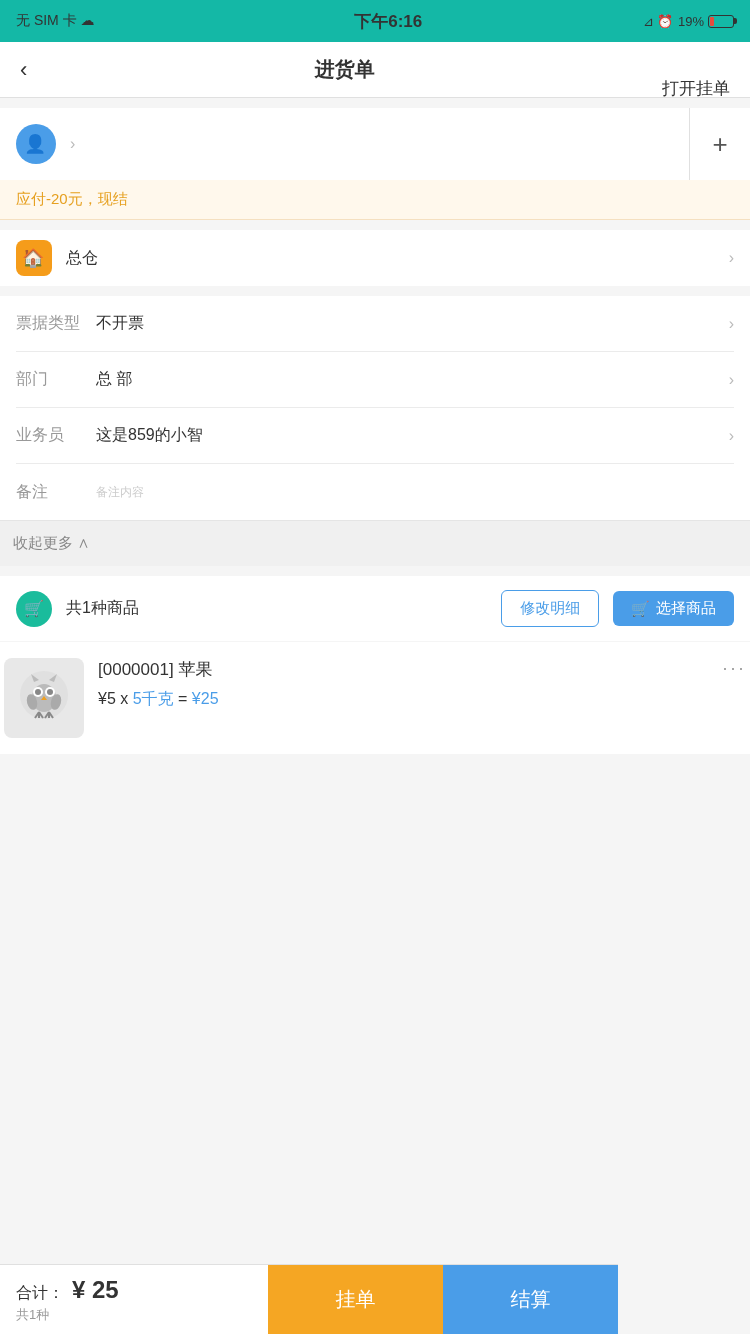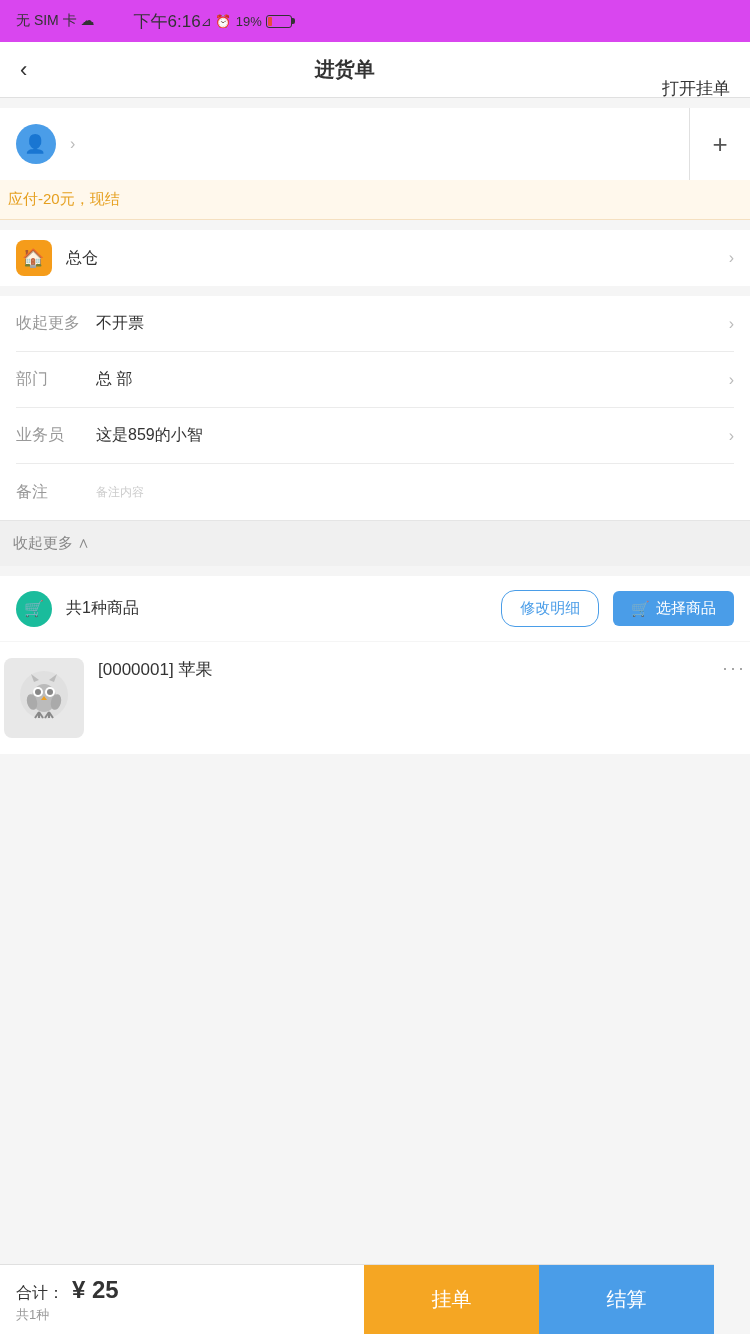--- a/index.html
+++ b/index.html
@@ -8,30 +8,31 @@
       font-family: -apple-system, 'PingFang SC', 'Helvetica Neue', Arial, sans-serif;
       background: #f5f5f5;
       width: 750px;
       min-height: 1334px;
       font-size: 16px;
       color: #333;
     }
 
     
     .status-bar {
-      background: #d946ef;
+      background: #14b8a6;
       height: 42px;
       display: flex;
       align-items: center;
+      justify-content: space-between;
       padding: 0 16px;
       font-size: 15px;
       font-weight: 500;
     }
     .status-left { display: flex; align-items: center; gap: 6px; font-size: 14px; }
-    .status-center { font-size: 17px; font-weight: 400; margin-left: 39px; }
+    .status-center { font-size: 17px; font-weight: 700; margin-left: 39px; }
     .status-right { display: flex; align-items: center; gap: 4px; font-size: 13px; }
     .battery-box {
       display: inline-flex; align-items: center;
       border: 1.5px solid #333; border-radius: 3px;
       width: 26px; height: 13px; padding: 1px; position: relative;
     }
     .battery-fill {
       background: #e74c3c; height: 100%; width: 19%;
       border-radius: 1px;
     }
@@ -84,21 +85,21 @@
 
     .supplier-add {
       width: 60px;
       display: flex; align-items: center; justify-content: center;
       font-size: 26px; color: #555; cursor: pointer;
     }
 
     
     .notice-bar {
       background: #fff8ec;
-      padding: 10px 8px;
+      padding: 10px 16px;
       font-size: 15px;
       color: #e6a020;
       border-bottom: 1px solid #f5e0c0;
     }
 
     
     .row-section {
       background: #fff;
       padding: 0 16px;
     }
@@ -146,21 +147,21 @@
       background: #1abc9c;
       display: flex; align-items: center; justify-content: center;
       color: #fff; font-size: 16px; flex-shrink: 0;
     }
     .product-count { font-size: 16px; color: #333; flex: 1; }
     .btn-outline {
       border: 1.5px solid #4a9de8;
       color: #4a9de8;
       background: #fff;
       padding: 8px 18px;
-      border-radius: 14px;
+      border-radius: 6px;
       font-size: 15px;
       cursor: pointer;
     }
     .btn-filled {
       border: none;
       color: #fff;
       background: #4a9de8;
       padding: 8px 18px;
       border-radius: 6px;
       font-size: 15px;
@@ -194,21 +195,21 @@
     .price-highlight { color: #4a9de8; font-weight: 500; }
     .product-more {
       font-size: 18px; color: #999; cursor: pointer;
       letter-spacing: 2px;
     }
 
     
     .bottom-bar {
       position: fixed;
       bottom: 0; left: 0;
-      width: 714px;
+      width: 618px;
       height: 70px;
       display: flex;
       background: #fff;
       border-top: 1px solid #e0e0e0;
     }
     .bottom-total {
       flex: 1;
       display: flex;
       flex-direction: column;
       justify-content: center;
@@ -290,21 +291,21 @@
     <span class="row-value">总仓</span>
     <span class="row-chevron">›</span>
   </div>
 </div>
 
 <div class="section-gap"></div>
 
 <div class="row-section">
 
   <div class="row-item">
-    <span class="row-label">收起更多</span>
+    <span class="row-label">票据类型</span>
     <span class="row-value">不开票</span>
     <span class="row-chevron">›</span>
   </div>
 
   <div class="row-item">
     <span class="row-label">部门</span>
     <span class="row-value">总 部</span>
     <span class="row-chevron">›</span>
   </div>
 
@@ -366,20 +367,27 @@
         <line x1="30" y1="42" x2="34" y2="48" stroke="#888" stroke-width="2"></line>
       </svg>
     </span>
   </div>
   <div class="product-info">
     <div class="product-name">
       <span>[0000001]</span>
       <span> </span>
       <span>苹果</span>
     </div>
+    <div class="product-price">
+      <span>¥5</span>
+      <span> x </span>
+      <span class="price-highlight">5千克</span>
+      <span> = </span>
+      <span class="price-highlight">¥25</span>
+    </div>
   </div>
   <span class="product-more">···</span>
 </div>
 
 <div class="spacer"></div>
 
 <div class="bottom-bar">
   <div class="bottom-total">
     <div class="total-row">
       <span class="total-label">合计：</span>

